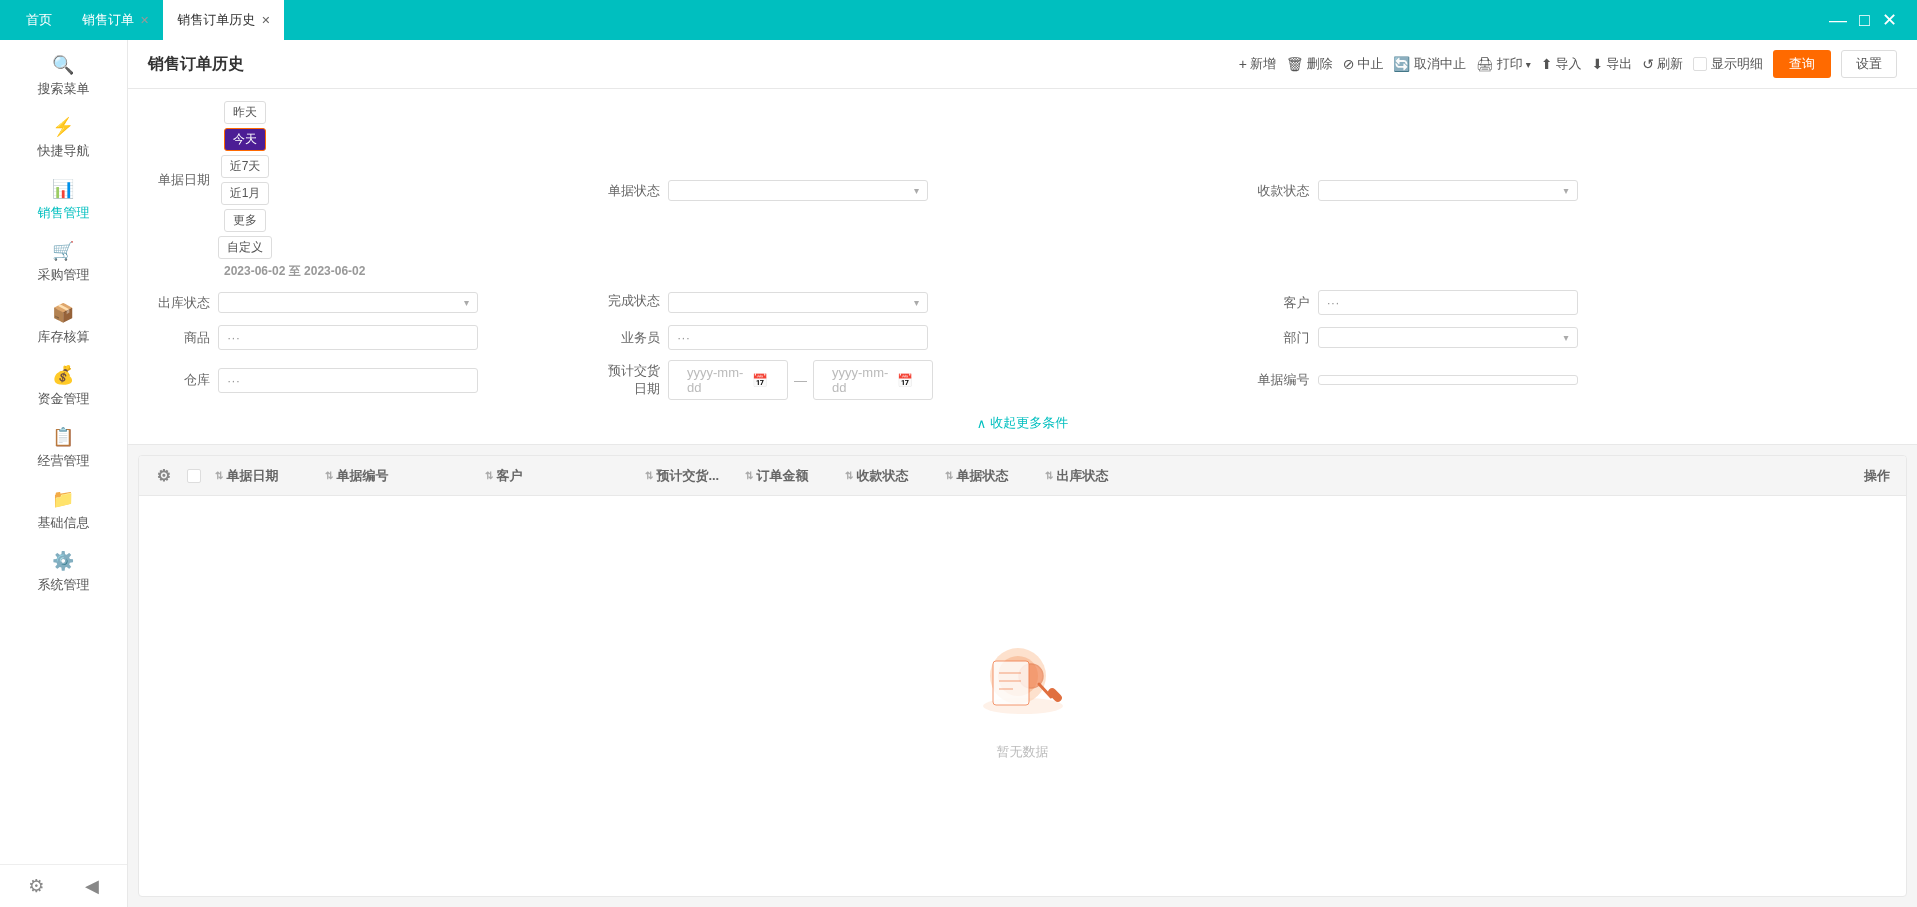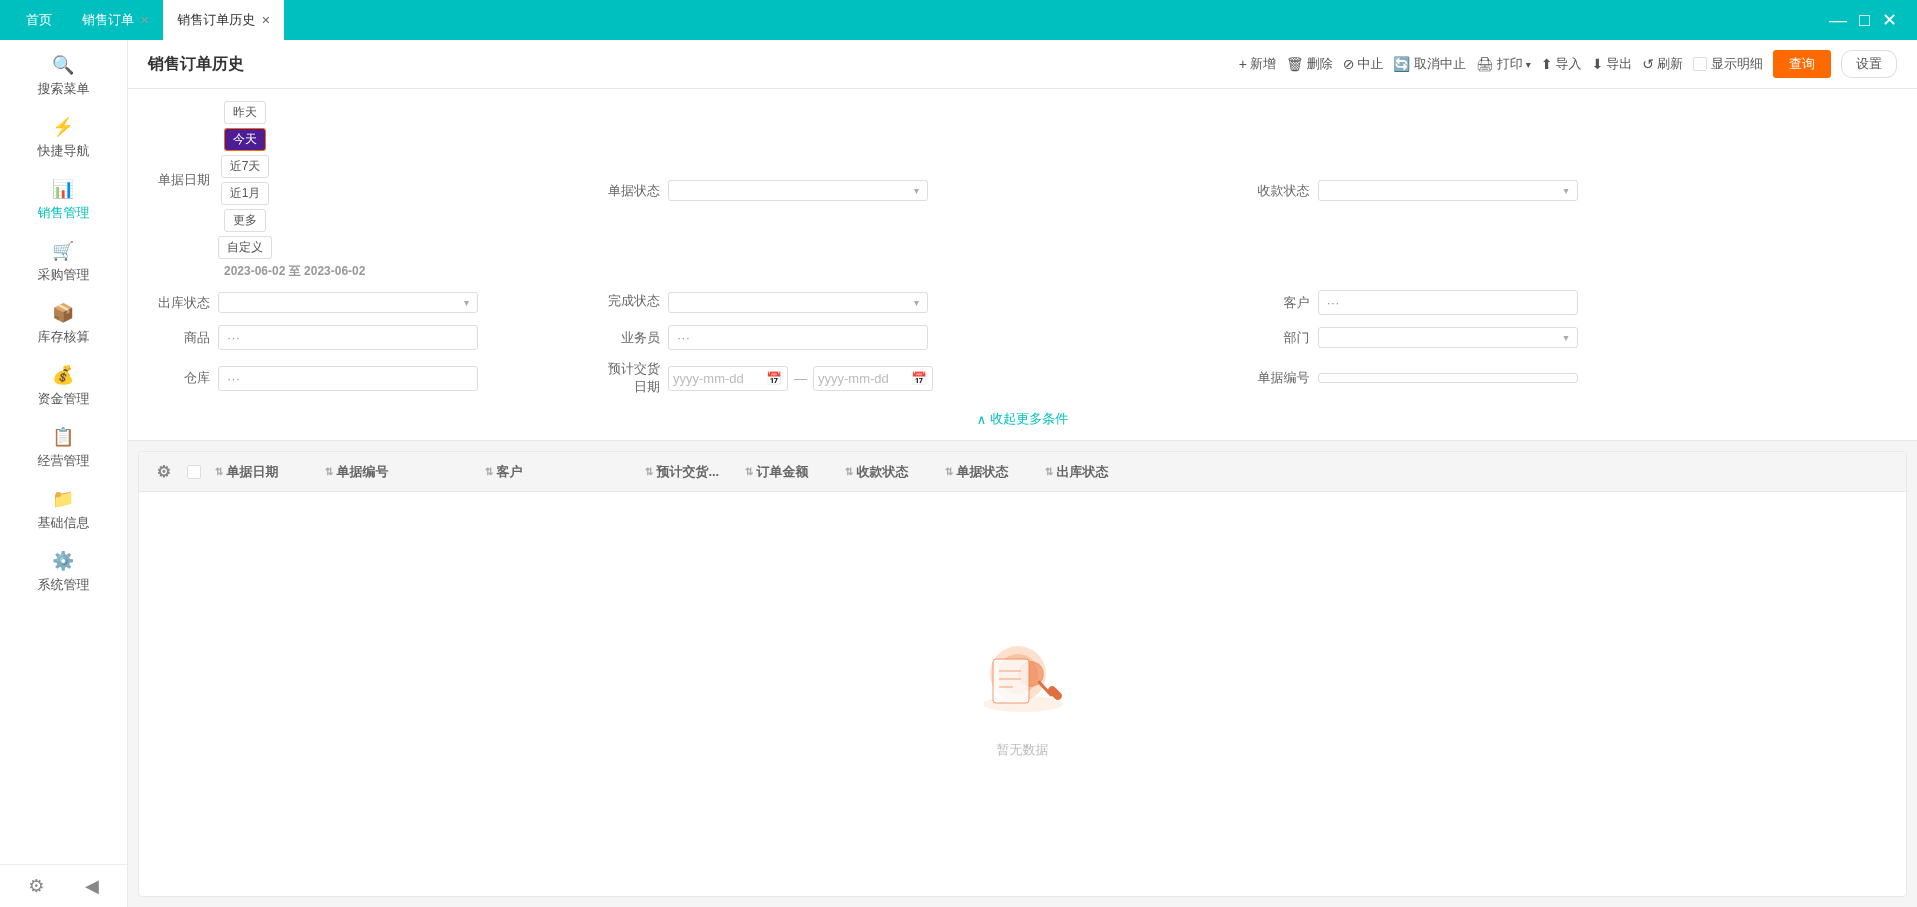--- a/index.html
+++ b/index.html
@@ -138,21 +138,21 @@
       padding: 5px 16px;
       border-radius: 3px;
       cursor: pointer;
       font-size: 13px;
     }
     .btn-set {
       background: #fff;
       color: #555;
       border: 1px solid #ddd;
       padding: 4px 14px;
-      border-radius: 11px;
+      border-radius: 3px;
       cursor: pointer;
       font-size: 13px;
     }
     .show-detail-check {
       display: flex;
       align-items: center;
       gap: 4px;
       font-size: 12px;
       color: #555;
     }
@@ -241,21 +241,21 @@
     
     .date-input-pair {
       display: flex;
       align-items: center;
       gap: 4px;
       flex: 1;
     }
     .date-input {
       border: 1px solid #ddd;
       border-radius: 3px;
-      padding: 4px 4px;
+      padding: 4px 18px;
       width: 120px;
       color: #bbb;
       font-size: 12px;
       display: flex;
       align-items: center;
       justify-content: space-between;
       background: #fff;
     }
     .date-input .cal-icon { font-size: 13px; color: #aaa; }
     .dash { color: #aaa; padding: 0 2px; }
@@ -628,20 +628,23 @@
           <span>收款状态</span>
         </div>
         <div class="th th-bill-status">
           <span class="th-sort">⇅</span>
           <span>单据状态</span>
         </div>
         <div class="th th-out-status">
           <span class="th-sort">⇅</span>
           <span>出库状态</span>
         </div>
+        <div class="th th-action">
+          <span>操作</span>
+        </div>
       </div>
 
       <div class="empty-state">
         <svg class="empty-icon" viewBox="0 0 120 100" xmlns="http://www.w3.org/2000/svg">
 
           <ellipse cx="60" cy="75" rx="40" ry="8" fill="#fde8d8" opacity="0.6"></ellipse>
           <circle cx="55" cy="45" r="28" fill="#fcd4b8" opacity="0.7"></circle>
           <circle cx="55" cy="45" r="20" fill="#f5a87a" opacity="0.5"></circle>
           <circle cx="68" cy="45" r="12" fill="#f08050" opacity="0.6" stroke="#e07040" stroke-width="1.5"></circle>
           <line x1="76" y1="53" x2="88" y2="66" stroke="#e07040" stroke-width="3" stroke-linecap="round"></line>

